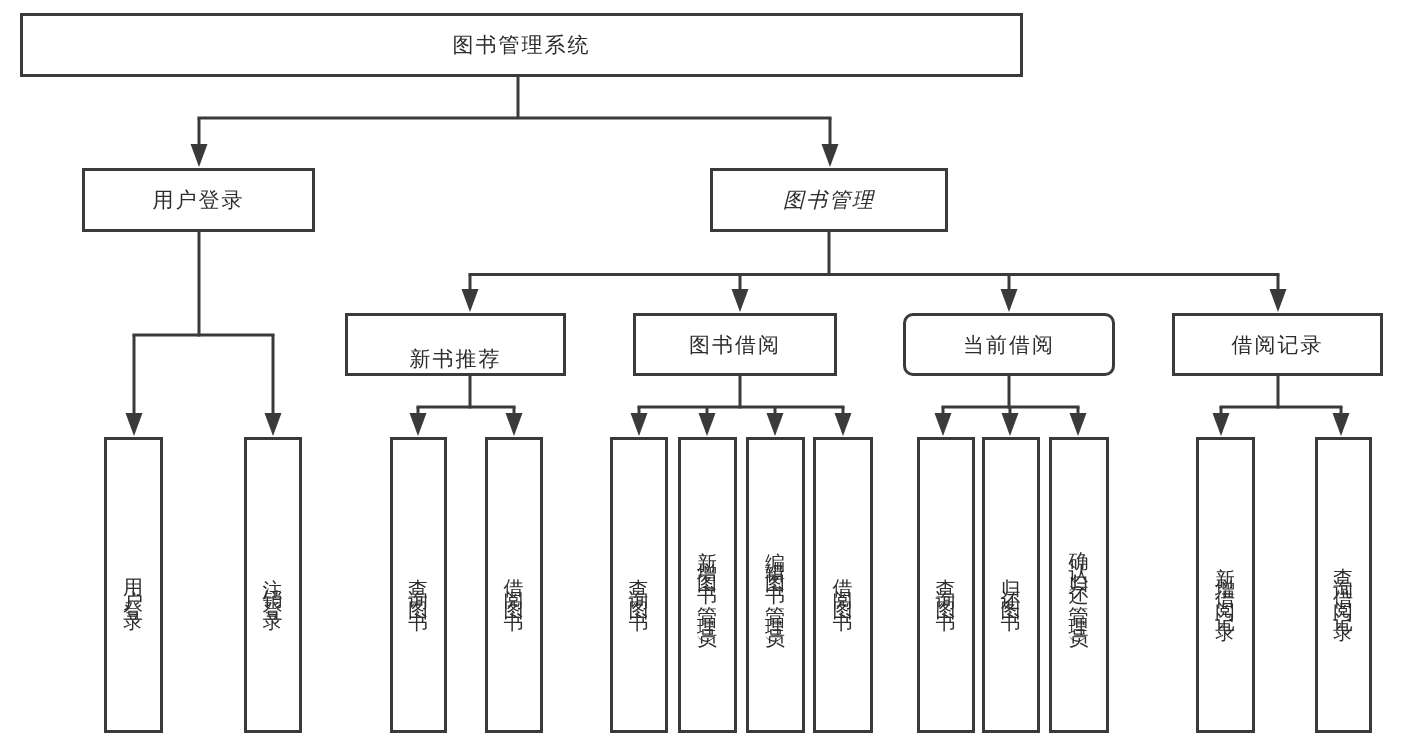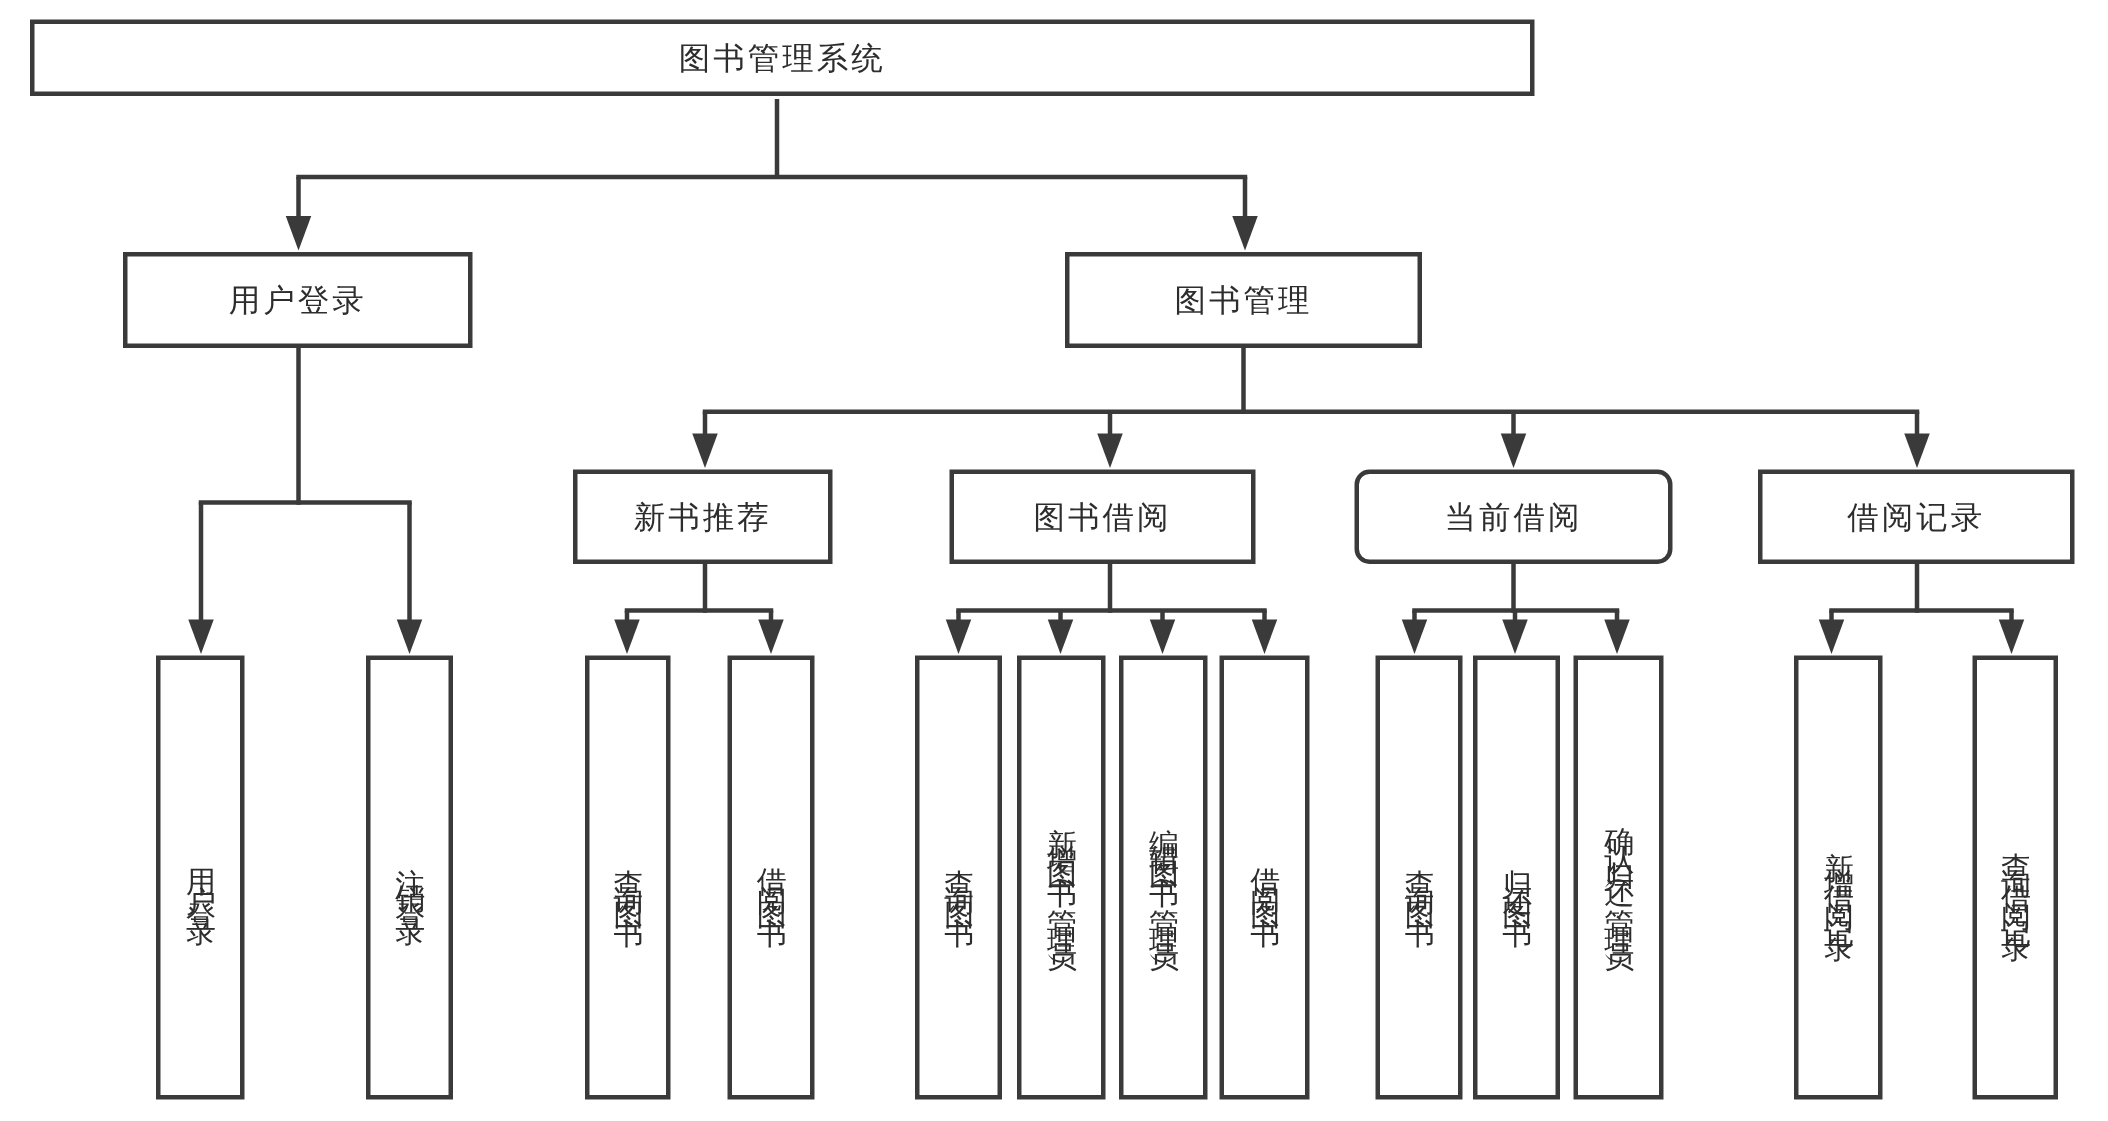--- a/index.html
+++ b/index.html
@@ -85,32 +85,32 @@
       <polygon points="766.5,413 783.5,413 775,436"></polygon>
       <polygon points="834.5,413 851.5,413 843,436"></polygon>
       <polygon points="934.5,413 951.5,413 943,436"></polygon>
       <polygon points="1001.5,413 1018.5,413 1010,436"></polygon>
       <polygon points="1069.5,413 1086.5,413 1078,436"></polygon>
       <polygon points="1212.5,413 1229.5,413 1221,436"></polygon>
       <polygon points="1332.5,413 1349.5,413 1341,436"></polygon>
     </g>
   </svg>
 
-  <div class="box hbox" style="left:20px;top:13px;width:1003px;height:51px;">
+  <div class="box hbox" style="left:20px;top:13px;width:1003px;height:64px;">
     <span>图书管理系统</span>
   </div>
 
   <div class="box hbox" style="left:82px;top:168px;width:233px;height:64px;">
     <span>用户登录</span>
   </div>
-  <div class="box hbox" style="left:710px;top:168px;width:238px;height:64px;">
+  <div class="box hbox" style="left:710px;top:168px;width:238px;height:64px;font-style:italic;">
     <span>图书管理</span>
   </div>
 
-  <div class="box hbox" style="left:382px;top:313px;width:173px;height:63px;">
+  <div class="box hbox" style="left:345px;top:313px;width:221px;height:63px;align-items:flex-end;">
     <span>新书推荐</span>
   </div>
   <div class="box hbox" style="left:633px;top:313px;width:204px;height:63px;">
     <span>图书借阅</span>
   </div>
   <div class="box hbox" style="left:903px;top:313px;width:212px;height:63px;border-radius:10px;">
     <span>当前借阅</span>
   </div>
   <div class="box hbox" style="left:1172px;top:313px;width:211px;height:63px;">
     <span>借阅记录</span>

